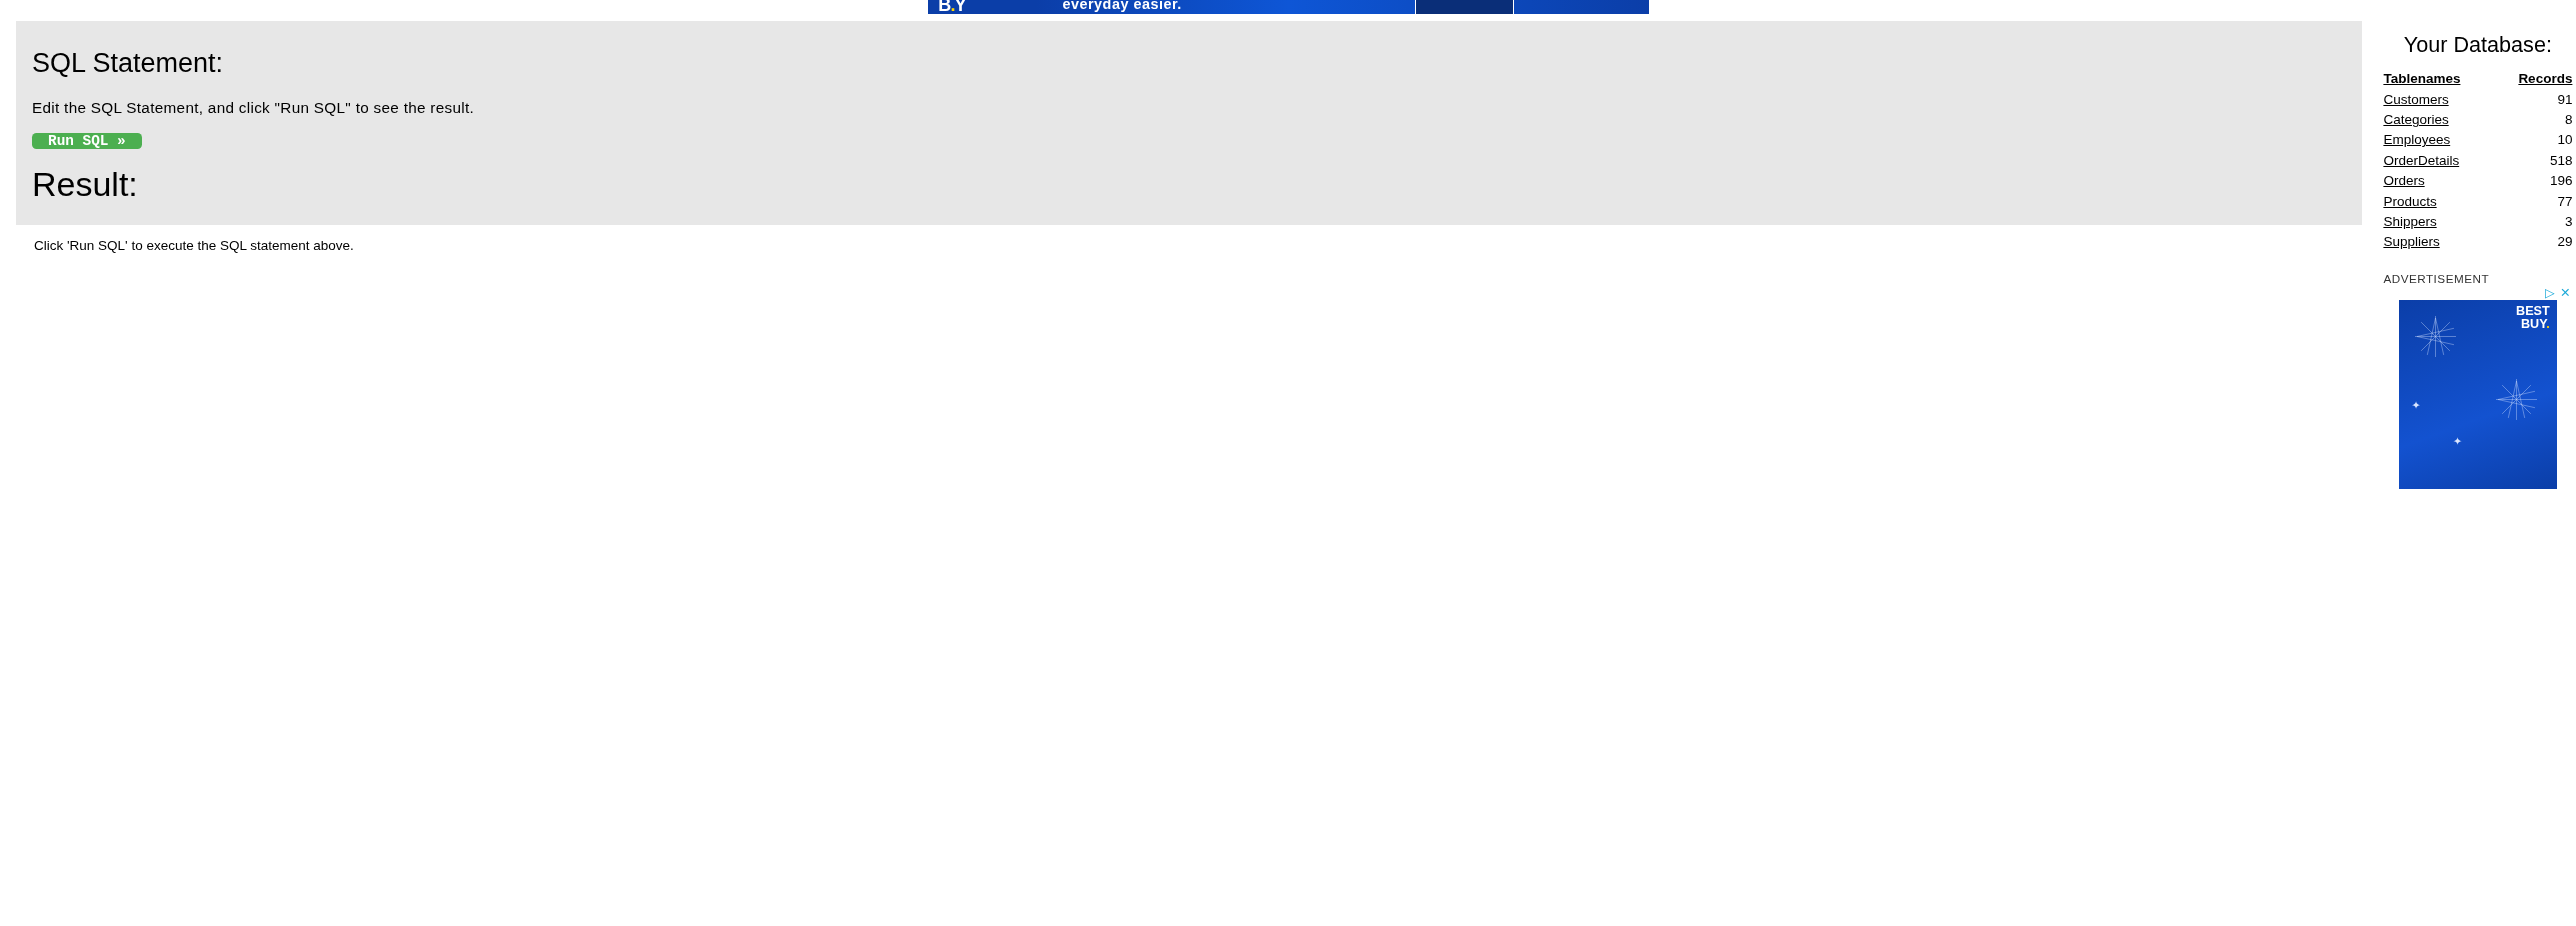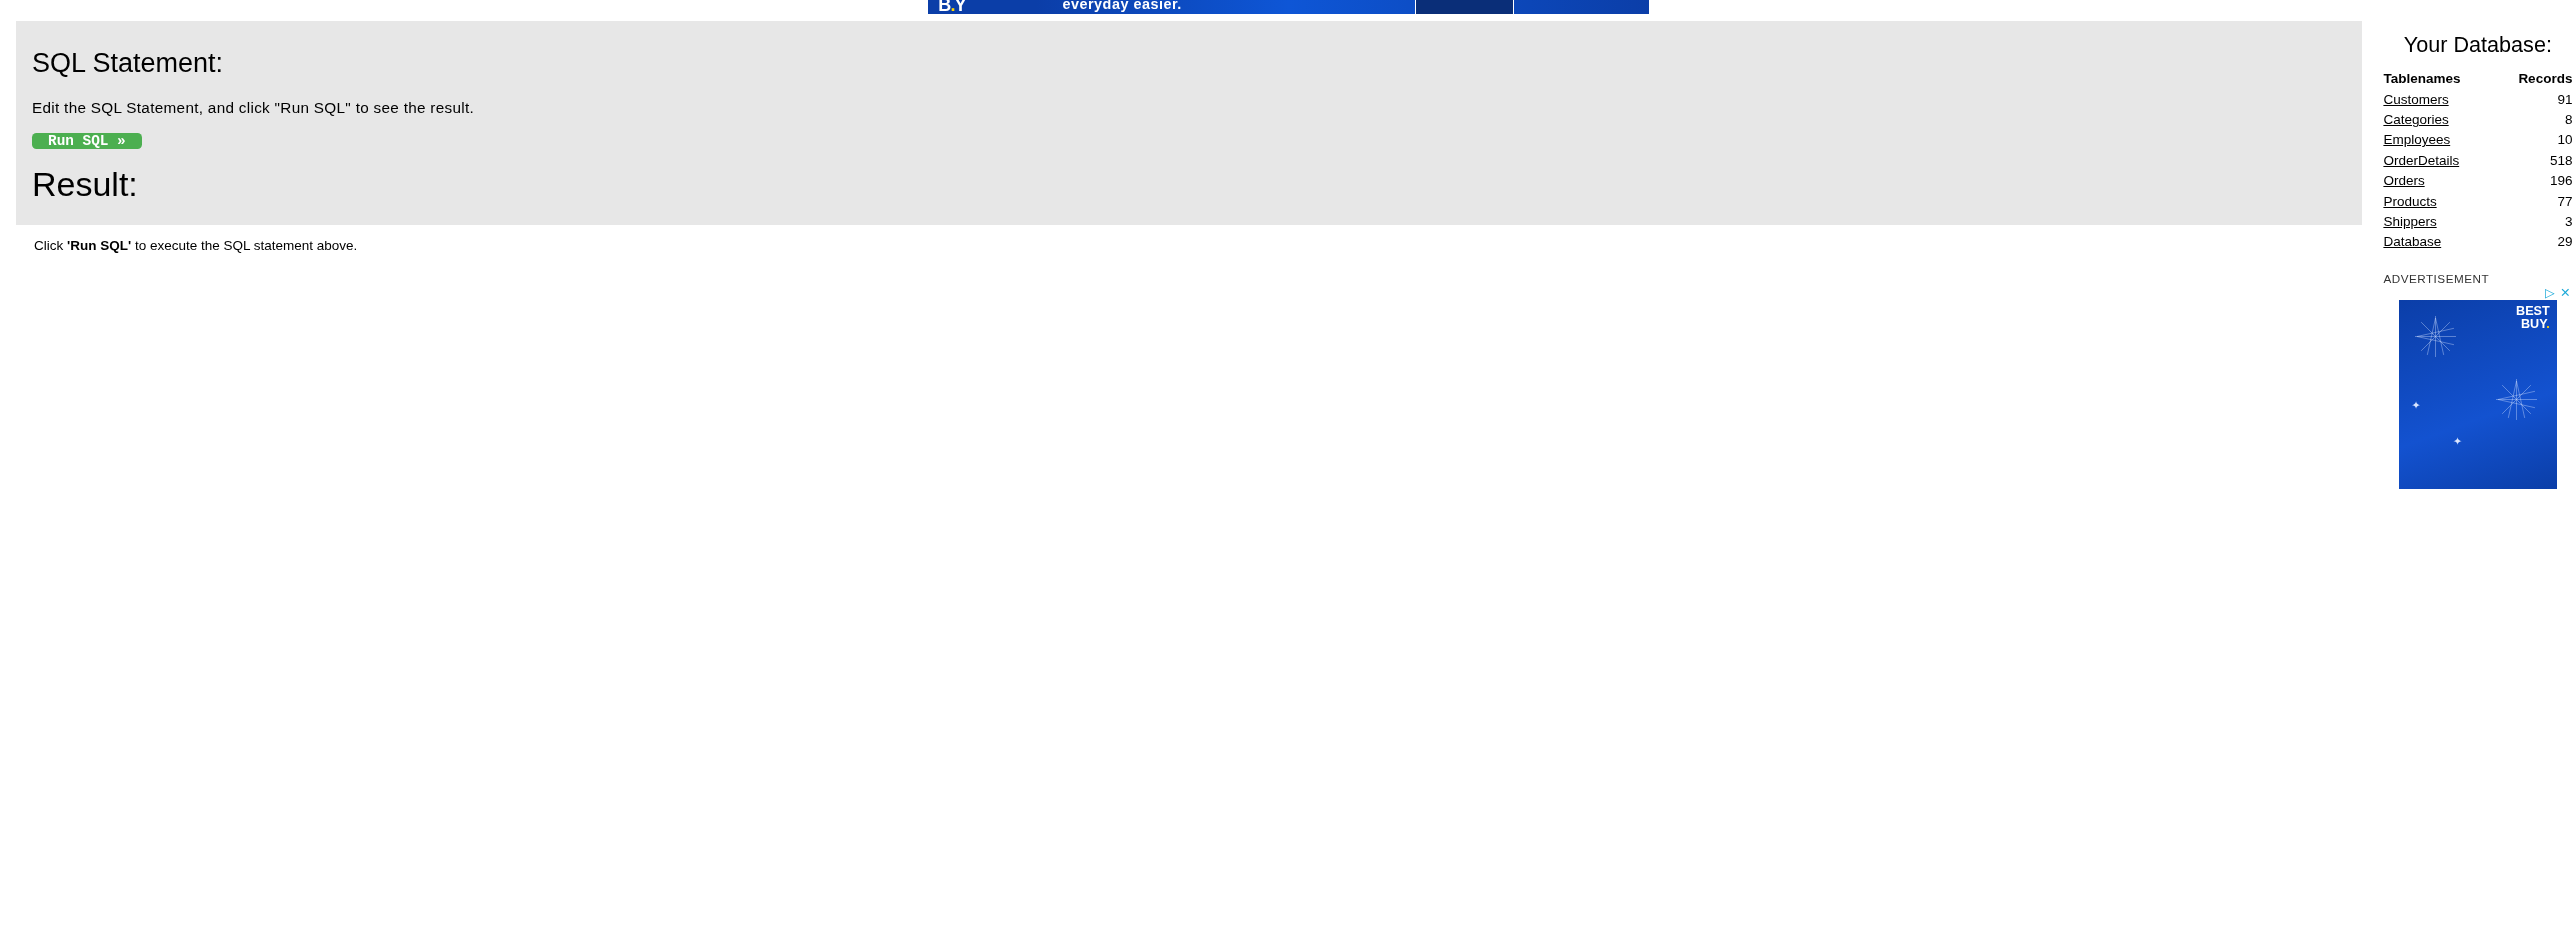--- a/index.html
+++ b/index.html
@@ -108,39 +108,40 @@
     font-family: Liberation Mono, monospace;
   }
 
   .result-box {
     background: #fff;
     width: 100%;
     min-height: 108px;
     padding: 12.6px 18px;
     font-size: 13.5px;
   }
-  .result-box b { font-weight: 700; }
+  .result-box b { font-weight: 400; }
 
   
   .db-title {
     font-family: "Segoe UI", Arial, sans-serif;
     font-size: 21.6px;
     font-weight: 400;
     text-align: center;
     margin: 5.4px 0 10.8px 0;
   }
   table.db {
     width: 100%;
     border-collapse: collapse;
     font-size: 13.5px;
   }
   table.db th {
     text-align: left;
     font-weight: 700;
     padding: 2.7px 0;
+    text-decoration: underline;
   }
   table.db th.rec { text-align: right; }
   table.db td {
     padding: 2.7px 0;
     vertical-align: top;
   }
   table.db td.name a {
     color: #000;
     text-decoration: underline;
     cursor: pointer;
@@ -253,21 +254,21 @@
           </tr>
           <tr>
             <td class="name"><a>Products</a></td>
             <td class="rec">77</td>
           </tr>
           <tr>
             <td class="name"><a>Shippers</a></td>
             <td class="rec">3</td>
           </tr>
           <tr>
-            <td class="name"><a>Database</a></td>
+            <td class="name"><a>Suppliers</a></td>
             <td class="rec">29</td>
           </tr>
         </tbody>
     </table>
 
     <div class="ad-label">ADVERTISEMENT</div>
 
     <div class="side-ad-wrap">
       <div class="ad-info">
         <span class="tri">▷</span><span class="x">✕</span>

